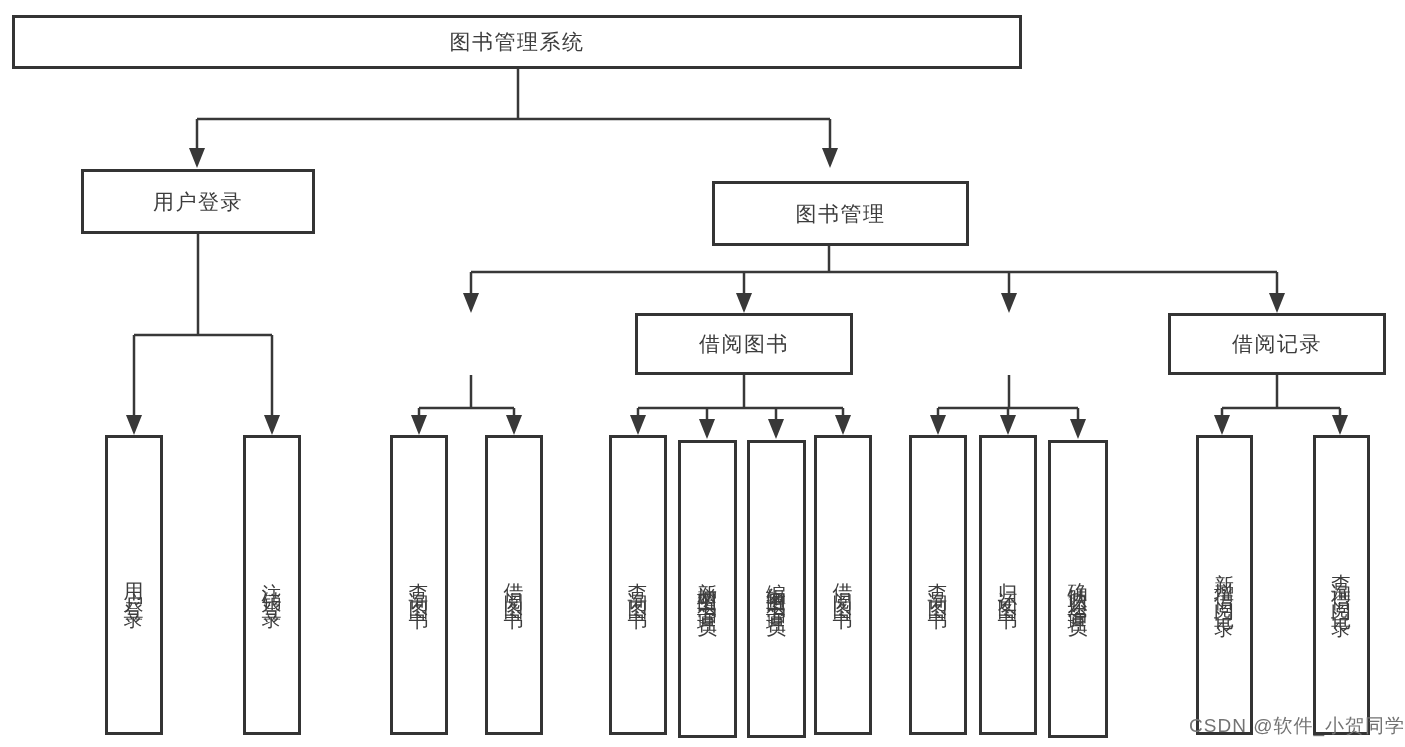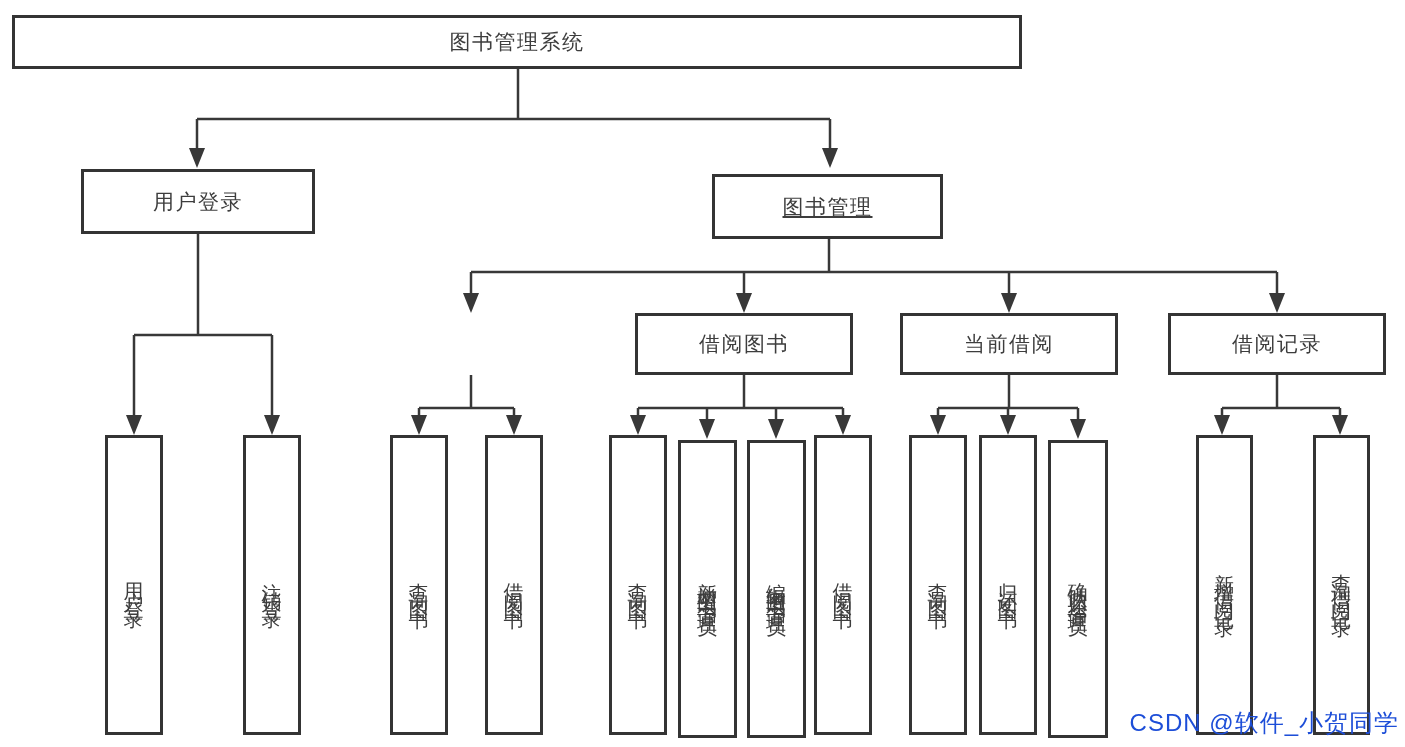--- a/index.html
+++ b/index.html
@@ -19,22 +19,22 @@
     position:absolute;border:3px solid #343434;background:#ffffff;
     display:flex;align-items:center;justify-content:center;
     box-sizing:border-box;z-index:2;
   }
   .vtext{
     writing-mode:vertical-rl;text-orientation:mixed;
     font-size:20px;letter-spacing:9px;line-height:1;white-space:nowrap;
   }
   .vtext.tight{letter-spacing:5px;}
   .watermark{
-    position:absolute;right:6px;bottom:8px;z-index:3;
-    font-size:24px;color:#1d4ed8;letter-spacing:1px;
+    position:absolute;right:0;bottom:8px;z-index:3;
+    font-size:19px;color:#737373;letter-spacing:1px;
   }
 </style>
 </head>
 <body>
 
 <div class="canvas">
 
   <svg class="wires" width="1405" height="747" viewBox="0 0 1405 747">
 
     <line x1="518" y1="69" x2="518" y2="119"></line>
@@ -97,29 +97,26 @@
     <polygon points="1332,415 1348,415 1340,435"></polygon>
   </svg>
 
   <div class="node" style="left:12px;top:15px;width:1010px;height:54px;">
     <span>图书管理系统</span>
   </div>
 
   <div class="node" style="left:81px;top:169px;width:234px;height:65px;">
     <span>用户登录</span>
   </div>
-  <div class="node" style="left:712px;top:174px;width:231px;height:65px;text-decoration:underline;">
+  <div class="node" style="left:712px;top:181px;width:257px;height:65px;">
     <span>图书管理</span>
   </div>
 
   <div class="node" style="left:635px;top:313px;width:218px;height:62px;">
     <span>借阅图书</span>
-  </div>
-  <div class="node" style="left:900px;top:313px;width:218px;height:62px;">
-    <span>当前借阅</span>
   </div>
   <div class="node" style="left:1168px;top:313px;width:218px;height:62px;justify-content:center;">
     <span>借阅记录</span>
   </div>
 
   <div class="vbox" style="left:105px;top:435px;width:58px;height:300px;">
     <span class="vtext">用户登录</span>
   </div>
   <div class="vbox" style="left:243px;top:435px;width:58px;height:300px;">
     <span class="vtext">注销登录</span>

